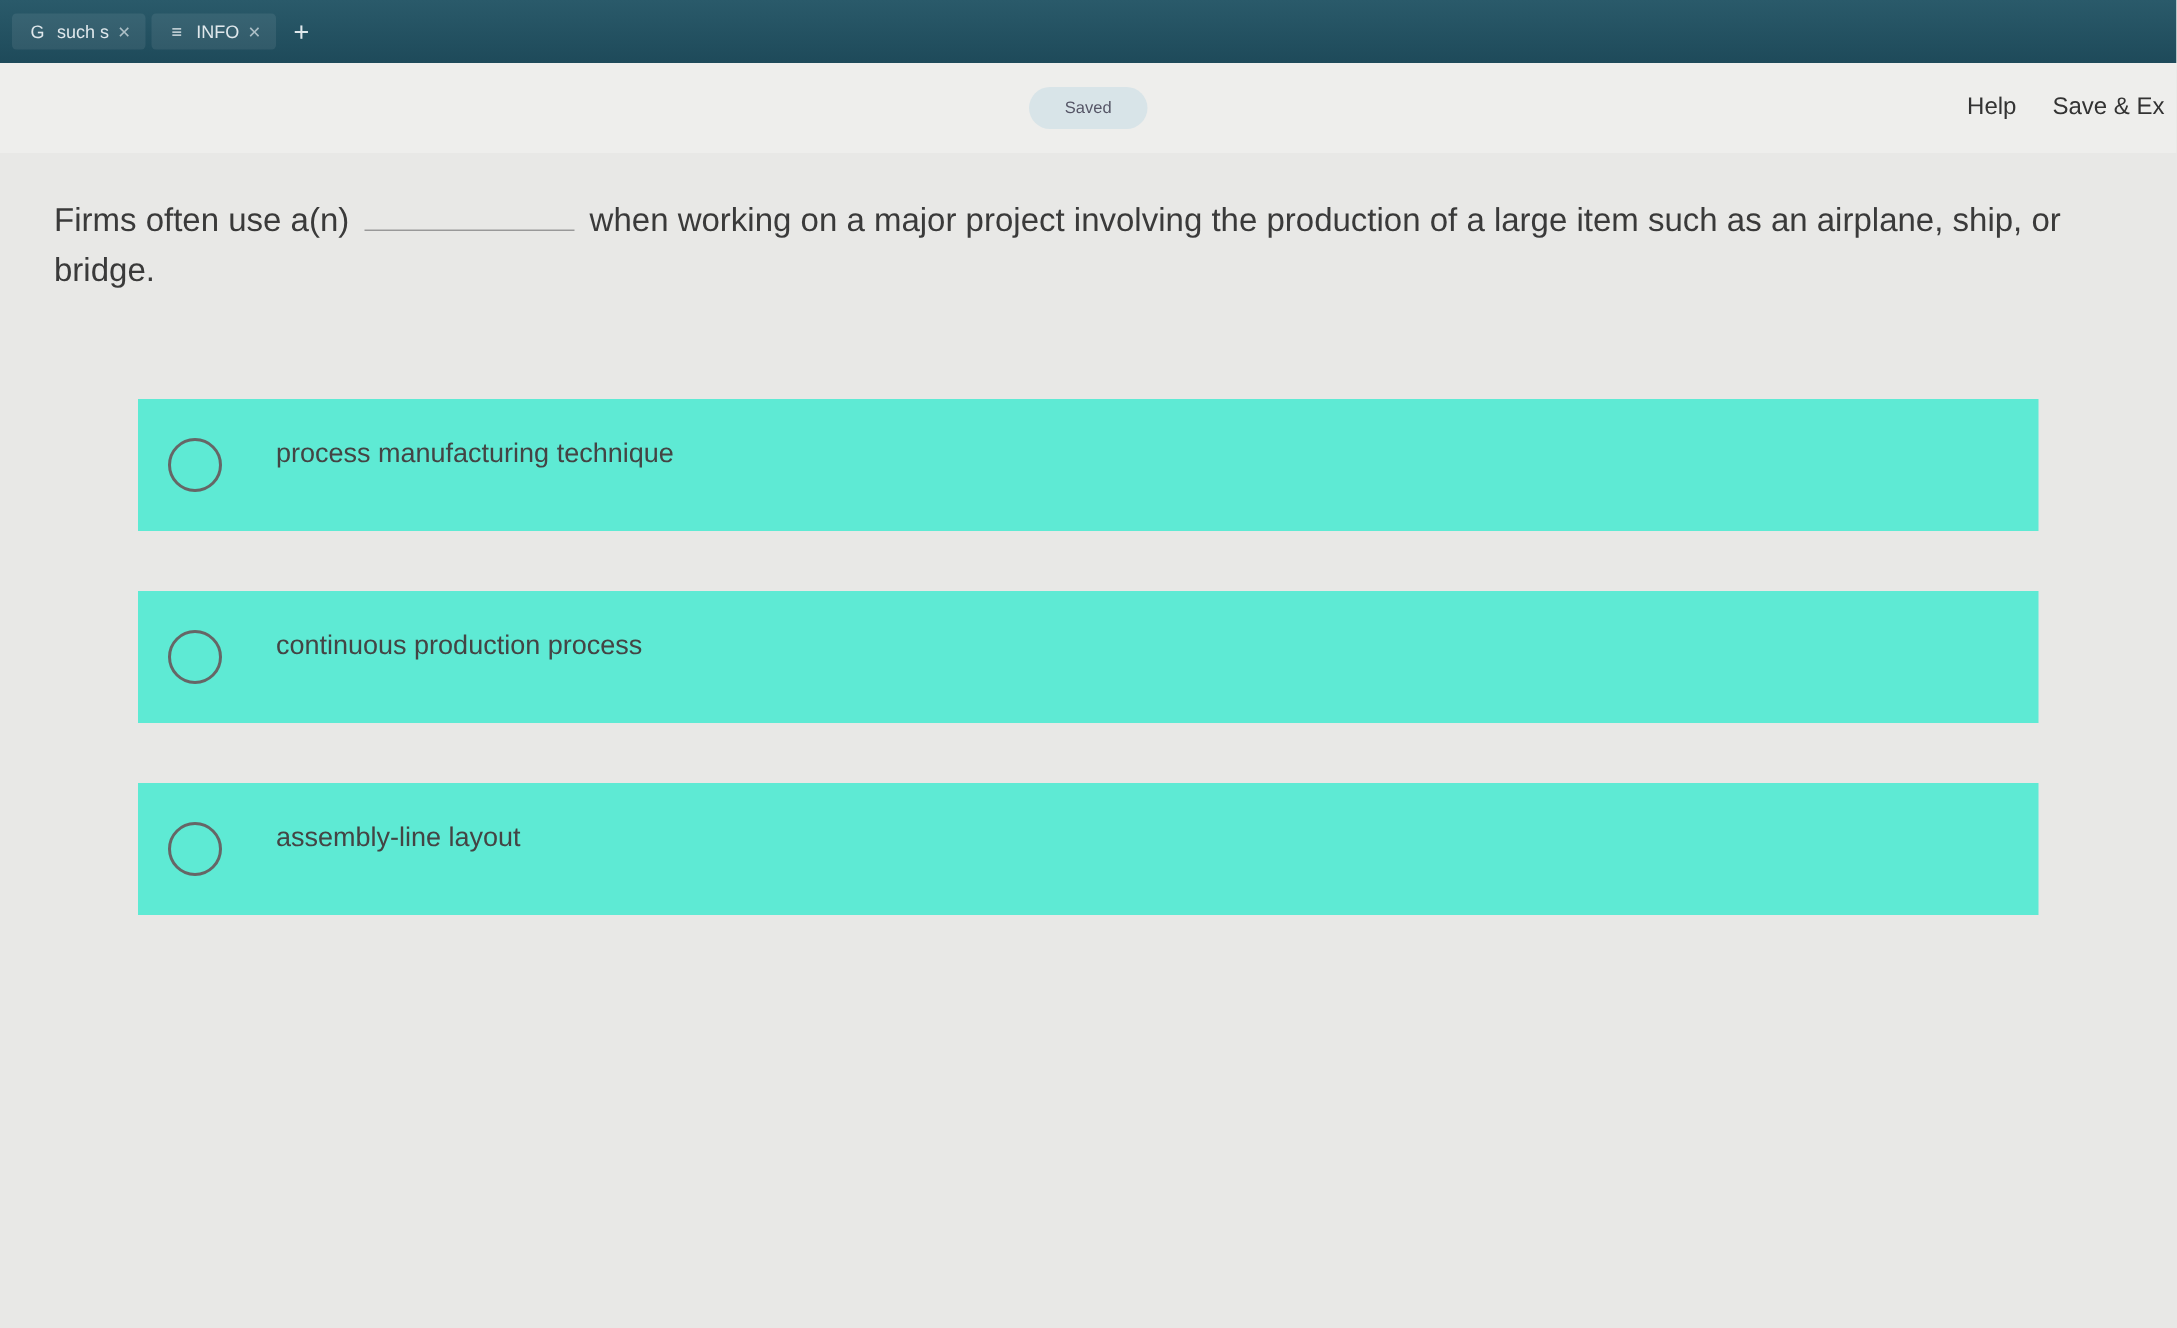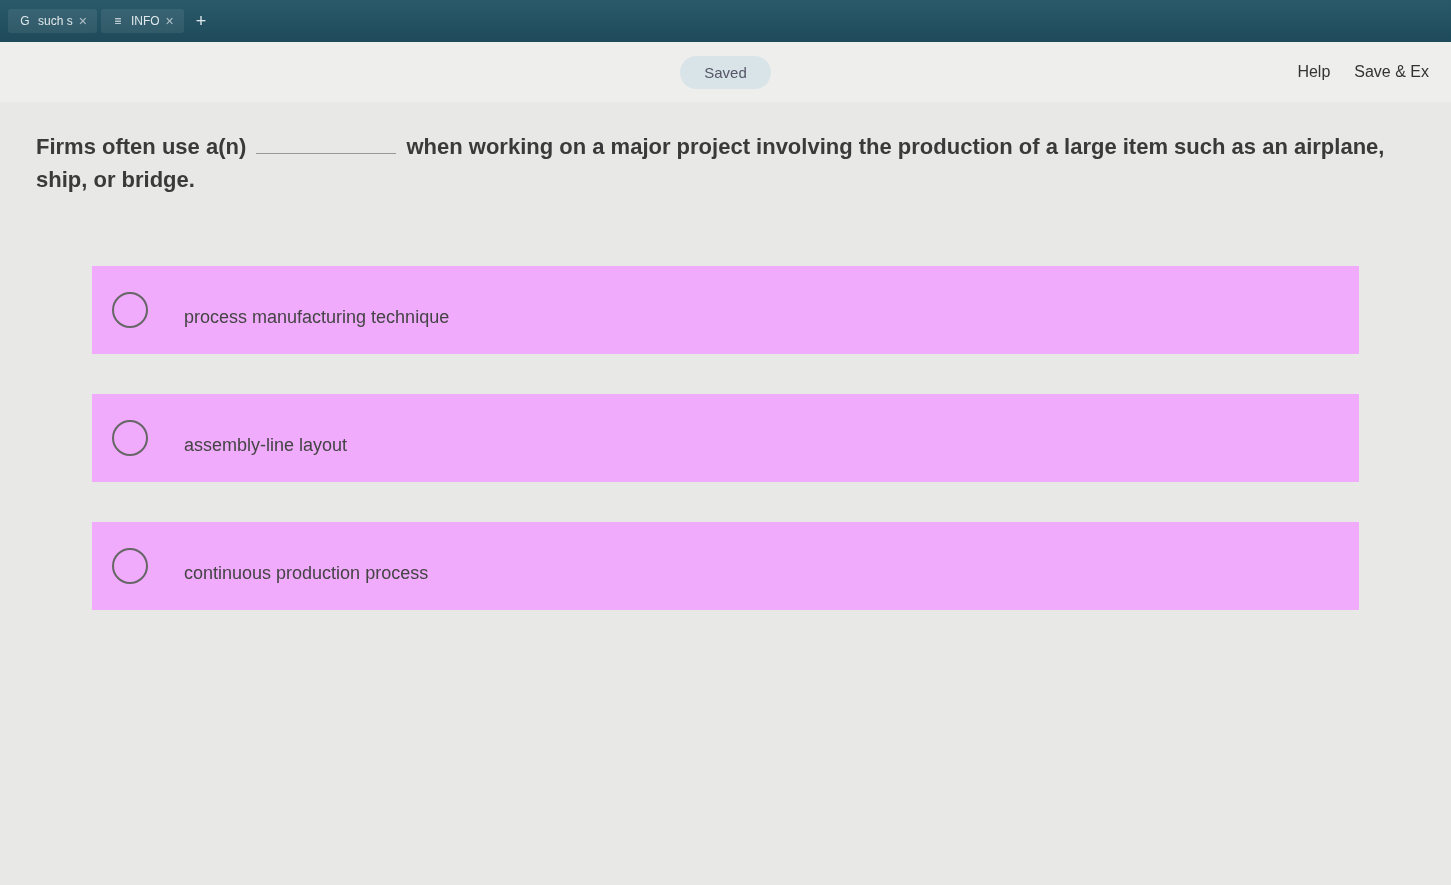--- a/index.html
+++ b/index.html
@@ -87,41 +87,41 @@
       display: flex;
       align-items: center;
       justify-content: center;
       position: relative;
     }
     .saved-pill {
       background: #d8e4e8;
       color: #556;
       padding: 8px 24px;
       border-radius: 18px;
-      font-size: 15px;
+      font-size: 11px;
     }
     .toolbar-right {
       position: absolute;
-      right: 14px;
+      right: 0;
       display: flex;
       gap: 24px;
       padding-right: 8px;
       font-size: 16px;
       color: #333;
     }
     .toolbar-link {
       cursor: pointer;
     }
     .question-area {
       padding: 28px 36px 18px 36px;
     }
     .question-text {
       font-size: 22px;
       color: #3a3a3a;
-      font-weight: 700;
+      font-weight: 400;
       line-height: 1.5;
     }
     .blank {
       display: inline-block;
       border-bottom: 1px solid #999;
       width: 140px;
       vertical-align: baseline;
       margin: 0 4px;
     }
     .mc-container {
@@ -131,25 +131,25 @@
       background: #e2e2de;
       padding: 24px 72px;
       font-size: 18px;
       color: #444;
       font-weight: 300;
     }
     .options {
       padding: 24px 72px;
     }
     .option-row {
-      background: #f0abfc;
+      background: #5eead4;
       margin-bottom: 40px;
       padding: 26px 20px;
       display: flex;
-      align-items: flex-end;
+      align-items: flex-start;
       gap: 36px;
     }
     .radio-circle {
       width: 36px;
       height: 36px;
       border: 2px solid #666;
       border-radius: 50%;
       flex-shrink: 0;
       cursor: pointer;
       background: transparent;
@@ -196,20 +196,20 @@
 </div>
 
 <div class="mc-container">
   <div class="options">
     <div class="option-row">
       <div class="radio-circle"></div>
       <div class="option-label">process manufacturing technique</div>
     </div>
     <div class="option-row">
       <div class="radio-circle"></div>
-      <div class="option-label">assembly-line layout</div>
+      <div class="option-label">continuous production process</div>
     </div>
     <div class="option-row">
       <div class="radio-circle"></div>
-      <div class="option-label">continuous production process</div>
+      <div class="option-label">assembly-line layout</div>
     </div>
   </div>
 </div>
 
 </body></html>

